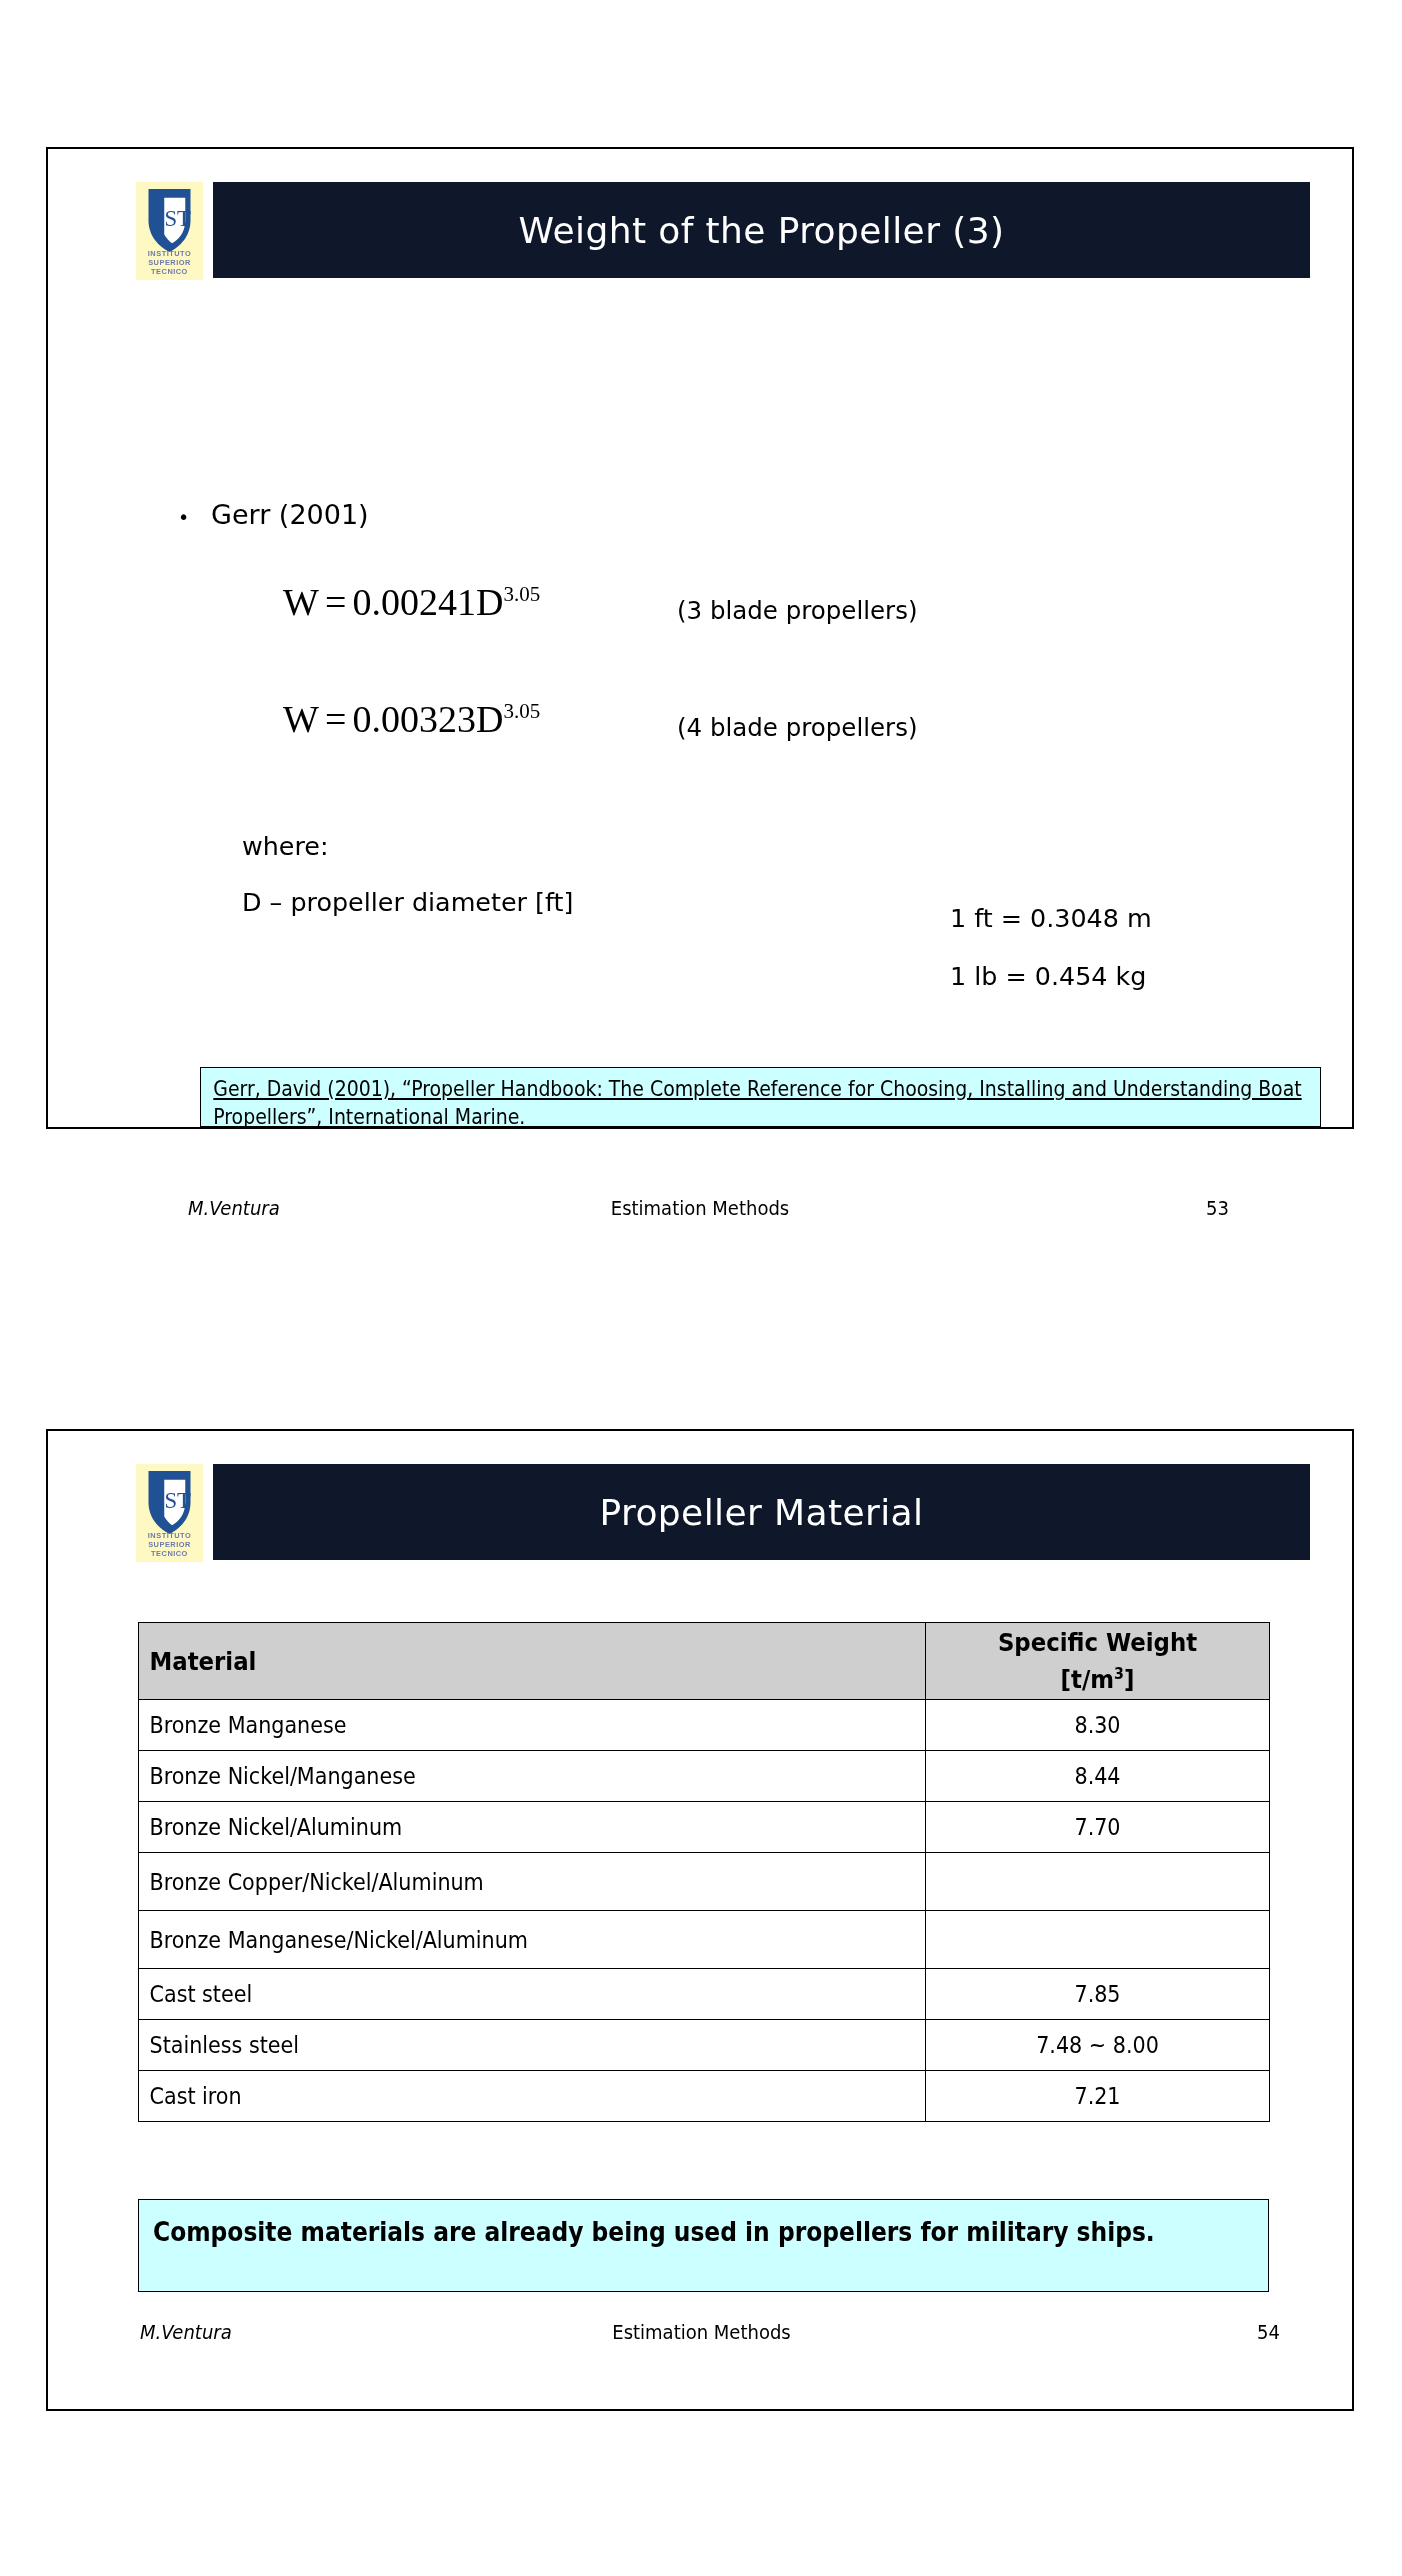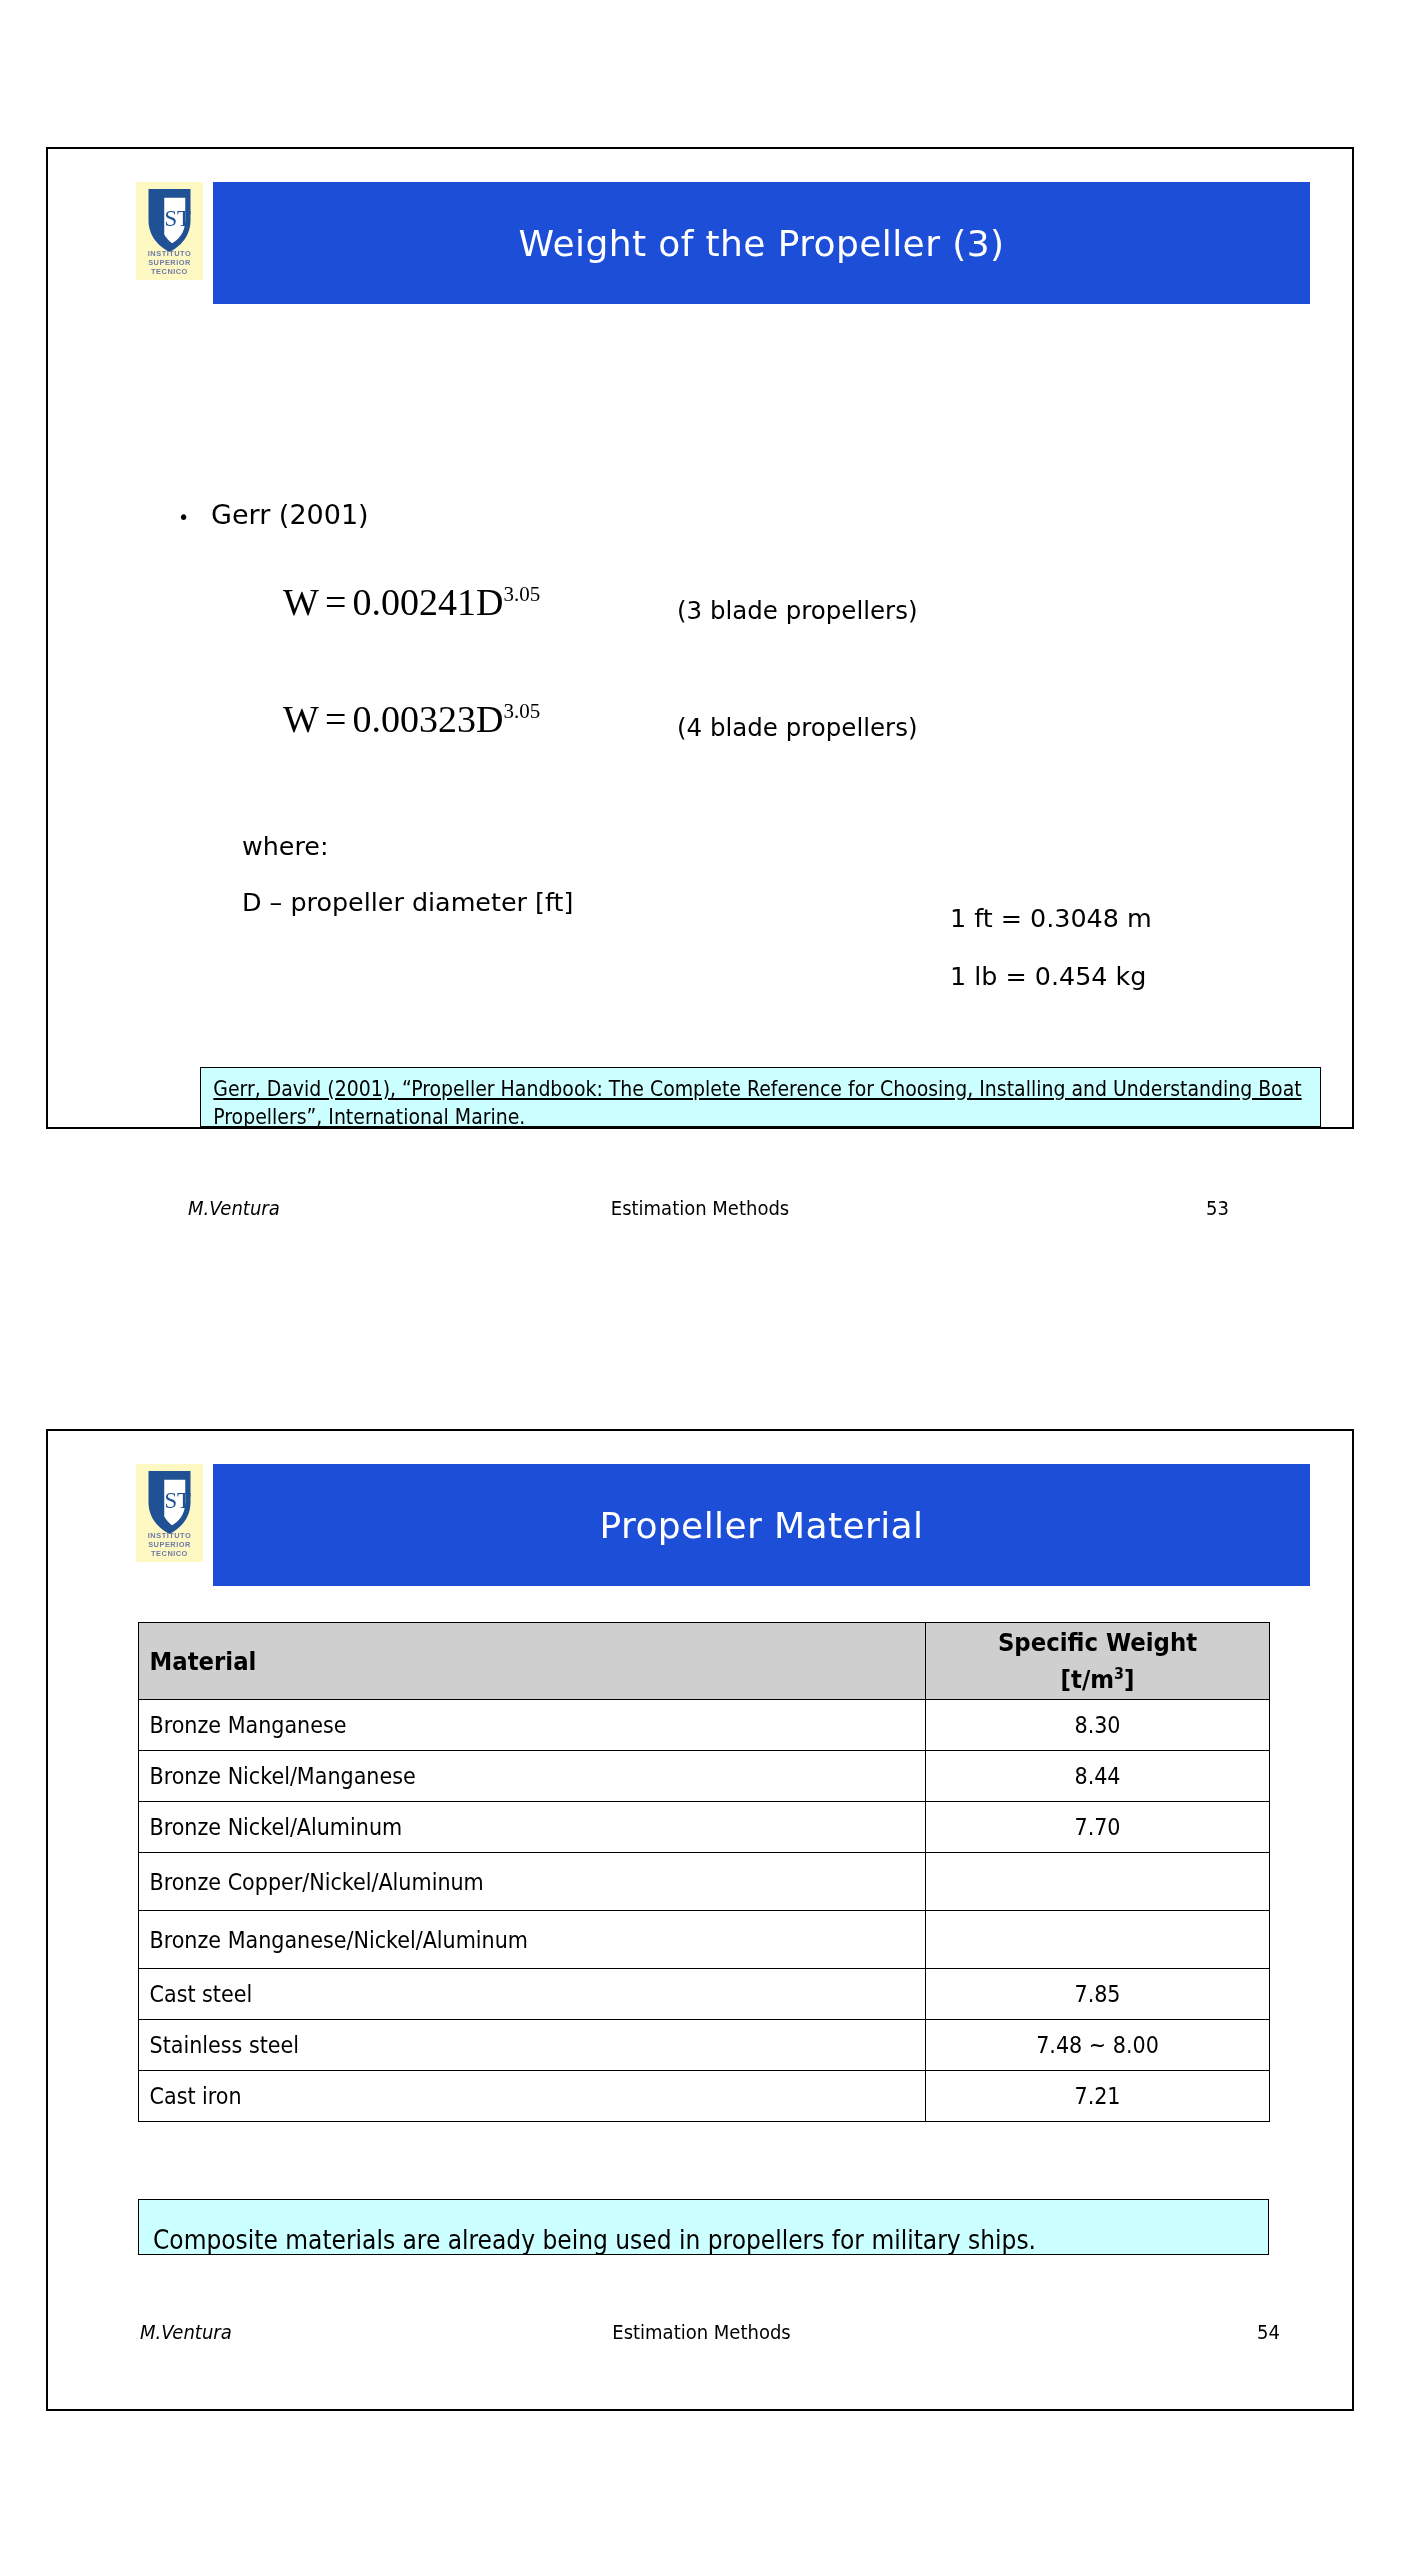--- a/index.html
+++ b/index.html
@@ -56,22 +56,22 @@
     font-weight: bold;
     letter-spacing: 0.5px;
     color: #6f7aa8;
     line-height: 8.8px;
   }
   .title-bar {
     position: absolute;
     left: 77px;
     top: 0;
     right: 0;
-    height: 122px;
-    background: #1d4ed8;
+    height: 96px;
+    background: #0f172a;
     display: flex;
     align-items: center;
     justify-content: center;
   }
   .title-text {
     font-family: "DejaVu Sans", sans-serif;
     font-size: 36px;
     color: #ffffff;
     letter-spacing: 0.4px;
     white-space: nowrap;
@@ -149,24 +149,25 @@
     height: 60px;
     padding: 7px 12.3px;
     font-size: 21px;
     line-height: 28px;
     text-decoration: underline;
   }
   #callout-2 {
     left: 138px;
     top: 2199px;
     width: 1131px;
-    height: 56px;
-    padding: 23px 14px;
+    height: 93px;
+    padding: 15px 14px;
     font-size: 26px;
     line-height: 35px;
+    font-weight: bold;
   }
 
   
   .footer {
     position: absolute;
     left: 0;
     right: 0;
     height: 26px;
     font-family: "DejaVu Sans Condensed", "DejaVu Sans", sans-serif;
     font-size: 20px;

